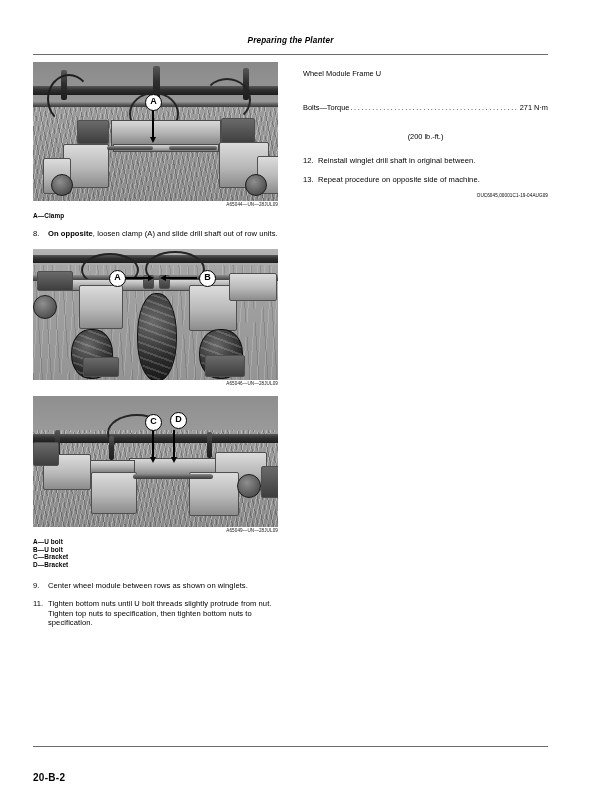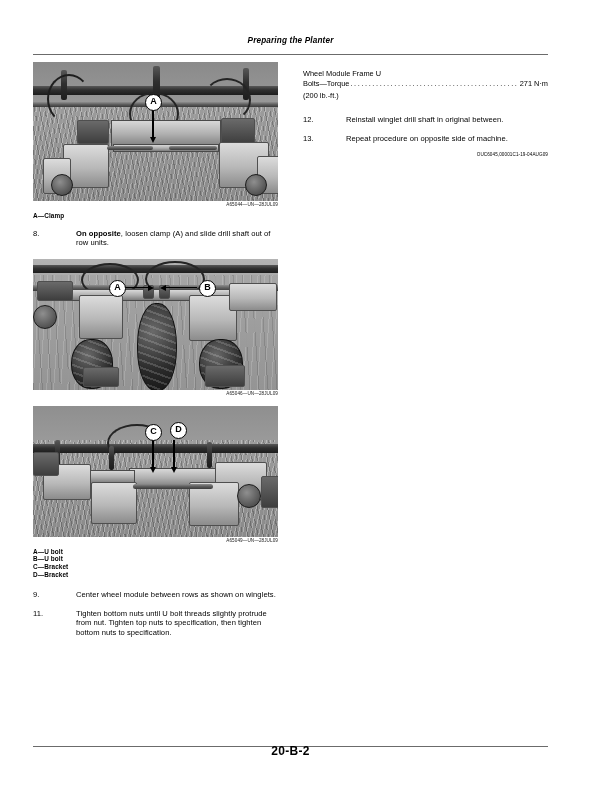--- a/index.html
+++ b/index.html
@@ -204,21 +204,20 @@
     border-right: 6px solid #000000;
   }
 
   
   .step {
     display: flex;
     font-size: 7.6px;
     line-height: 9.6px;
     letter-spacing: .05px;
     margin-top: 9px;
-    gap: 28px;
   }
   .step-num {
     width: 15px;
     flex: 0 0 15px;
     text-align: left;
   }
   .step-num.wide { width: 15px; }
   .step-text { flex: 1; }
   .step-text b { font-weight: bold; }
 
@@ -233,56 +232,56 @@
     margin-top: 7px;
     font-size: 7.4px;
     line-height: 10px;
   }
   .spec-name { white-space: nowrap; }
   .spec-row {
     display: flex;
     align-items: baseline;
     width: 100%;
   }
-  .spec-label { white-space: nowrap; }
+  .spec-label { white-space: nowrap; margin-top: 24px; }
   .spec-dots {
     flex: 1;
     overflow: hidden;
     white-space: nowrap;
     margin: 0 1px;
     letter-spacing: 1.6px;
     font-size: 7.4px;
   }
   .spec-value { white-space: nowrap; }
   .spec-alt {
-    text-align: left;
+    text-align: center;
     font-size: 7.4px;
-    margin-top: 2px;
+    margin-top: 19px;
   }
   .doc-id {
     margin-top: 9px;
     font-size: 4.6px;
     text-align: right;
     letter-spacing: .1px;
   }
 
   
   .footer-rule {
     position: absolute;
     left: 33px; top: 746px;
     width: 515px;
     height: 1px;
     background: #6b6b6b;
   }
   .footer-page {
     position: absolute;
-    left: 33px; top: 744px;
+    left: 33px; top: 772px;
     width: 515px;
-    text-align: center;
-    font-size: 12px;
+    text-align: left;
+    font-size: 10px;
     font-weight: bold;
     letter-spacing: .3px;
   }
 </style>
 </head>
 <body>
 
 <div class="page">
 
   <div class="header">

